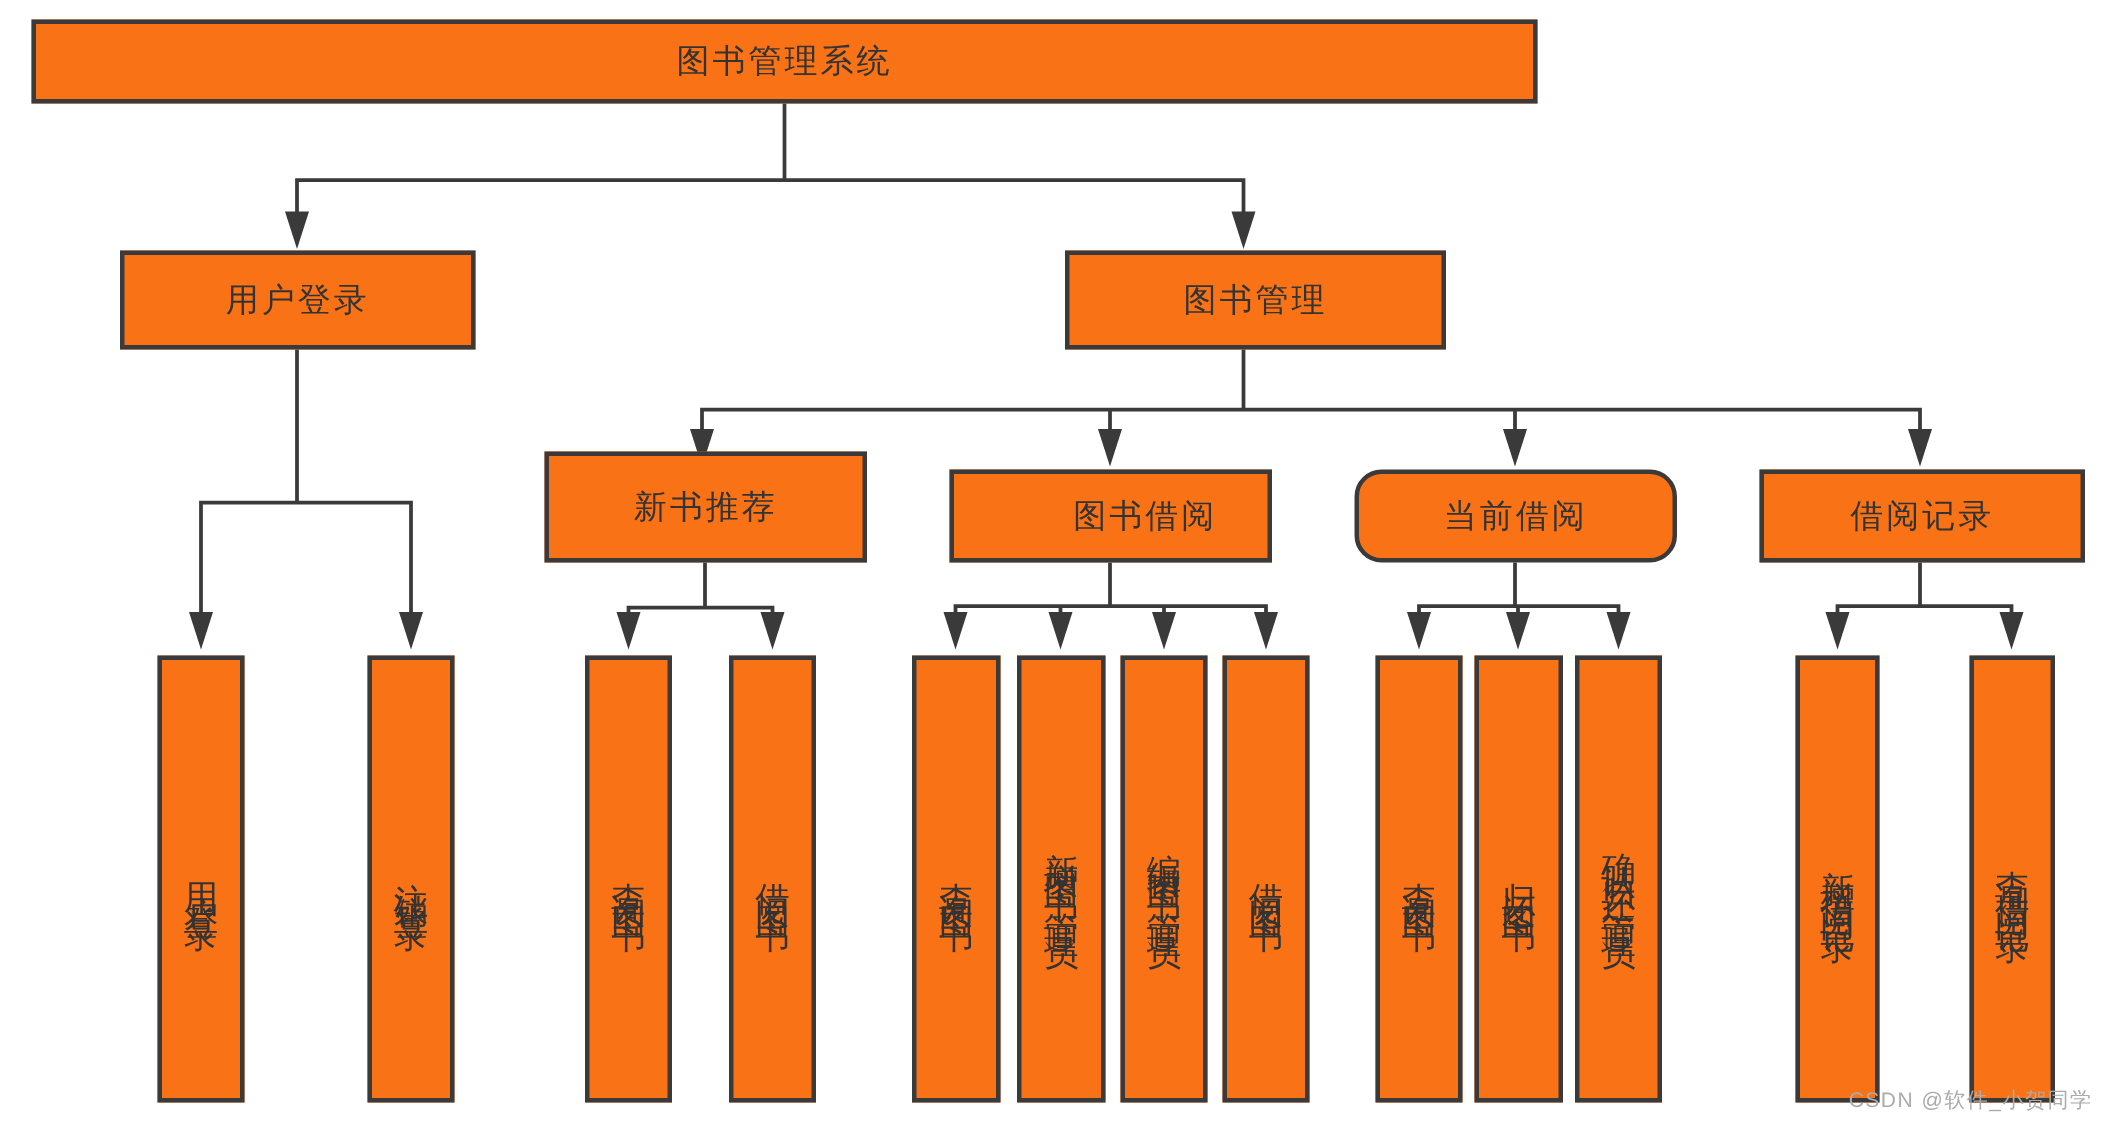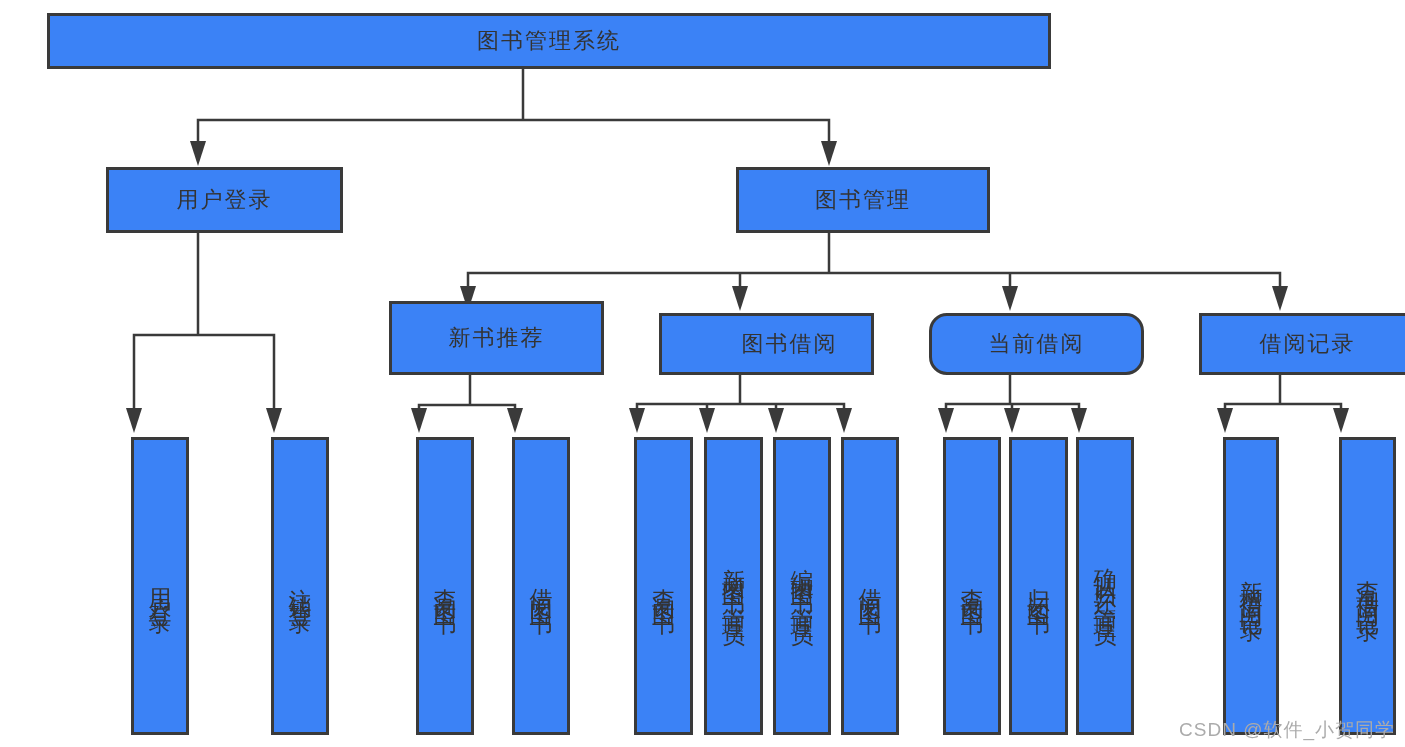--- a/index.html
+++ b/index.html
@@ -23,30 +23,29 @@
     position: absolute;
     left: 0; top: 0;
     width: 1405px; height: 747px;
     color: var(--line);
   }
 
   .node {
     position: absolute;
     box-sizing: border-box;
     border: 3px solid var(--line);
-    background: #3b82f6;
+    background: #f97316;
     color: var(--text);
     display: flex;
     align-items: center;
     justify-content: center;
     font-size: 22px;
     line-height: 1;
     letter-spacing: 2px;
     z-index: 2;
-    margin-left: 26px;
   }
 
   .vnode span {
     writing-mode: vertical-rl;
     text-orientation: mixed;
     letter-spacing: 8px;
     font-size: 23px;
     white-space: nowrap;
   }
 
@@ -71,21 +70,21 @@
   .v9  { left: 917px;  width: 58px; }
   .v10 { left: 983px;  width: 59px; }
   .v11 { left: 1050px; width: 58px; }
   .v12 { left: 1197px; width: 56px; }
   .v13 { left: 1313px; width: 57px; }
 
   .watermark {
     position: absolute;
     right: 10px;
     bottom: 4px;
-    font-size: 19px;
+    font-size: 14px;
     color: var(--watermark);
     letter-spacing: 1px;
     z-index: 5;
     white-space: nowrap;
   }
 </style>
 </head>
 <body>
 
 <div class="canvas">

